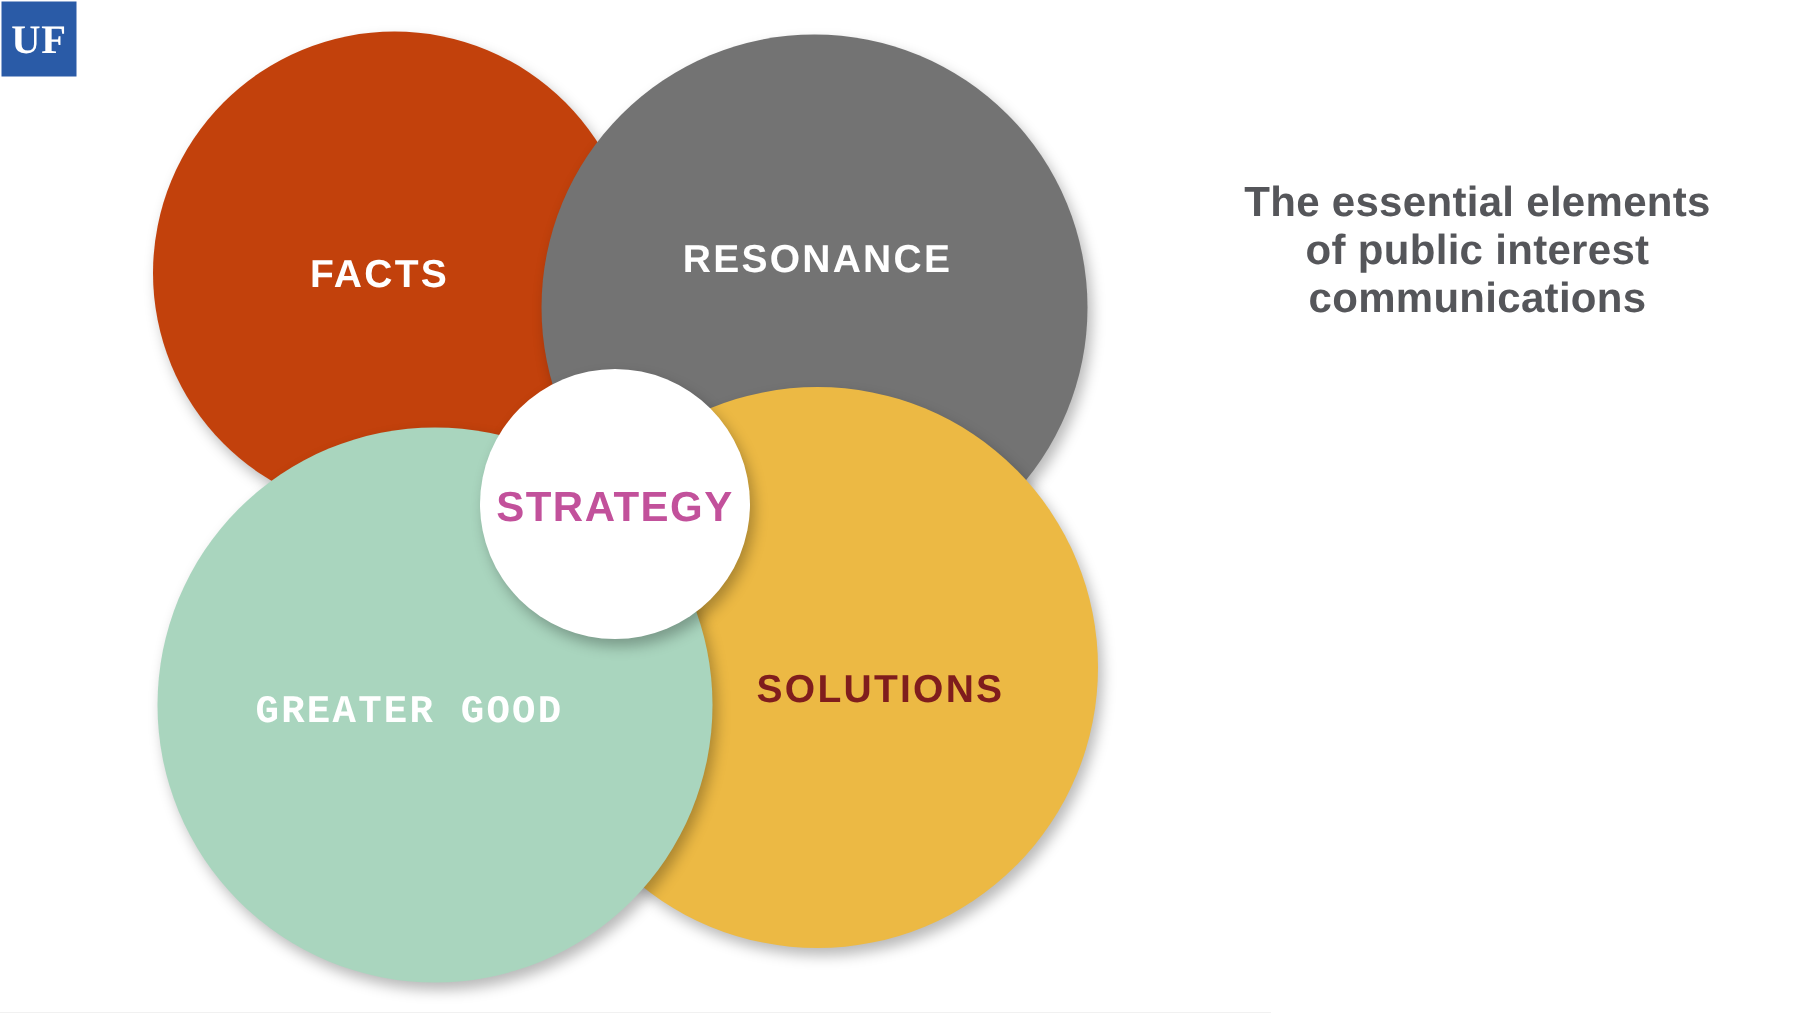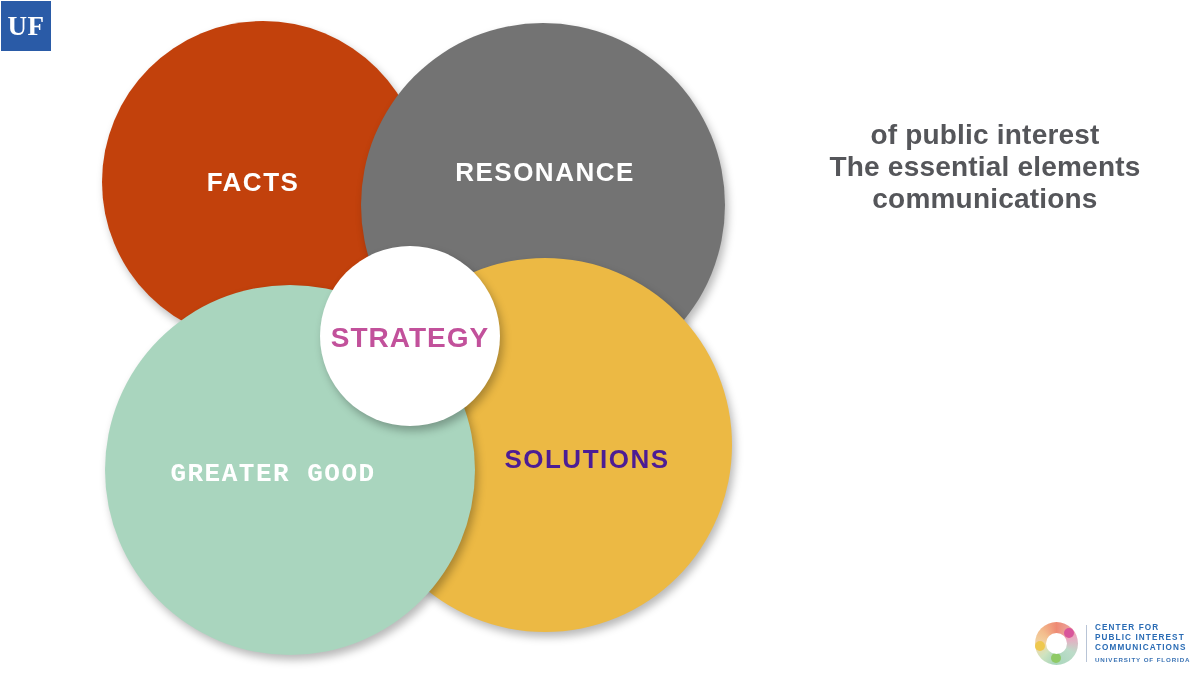--- a/index.html
+++ b/index.html
@@ -84,47 +84,30 @@
   </div>
 
   <div>
     <div class="circle c-facts" style="background: #c2410c;">
       <span class="clabel" style="color: rgb(255, 255, 255);">FACTS</span>
     </div>
     <div class="circle c-resonance" style="background: #737373;">
       <span class="clabel" style="color: rgb(255, 255, 255);">RESONANCE</span>
     </div>
     <div class="circle c-solutions" style="background: rgb(236, 185, 68);">
-      <span class="clabel" style="color: #4c1d95;">SOLUTIONS</span>
+      <span class="clabel" style="color: #7f1d1d;">SOLUTIONS</span>
     </div>
     <div class="circle c-greater-good" style="background: rgb(169, 213, 190);">
       <span class="clabel" style="color: rgb(255, 255, 255); font-family: Liberation Mono, monospace;">GREATER GOOD</span>
     </div>
     <div class="circle c-strategy" style="background: rgb(255, 255, 255);">
       <span class="clabel" style="color: rgb(194, 81, 155);">STRATEGY</span>
     </div>
   </div>
 
   <div class="title" style="color: rgb(85, 86, 90);">
+    <div>The essential elements</div>
     <div>of public interest</div>
-    <div>The essential elements</div>
     <div>communications</div>
   </div>
 
-  <div class="footer">
-    <div class="ring">
-      <span class="dot dot-pink" style="background: rgb(217, 84, 155);"></span>
-      <span class="dot dot-green" style="background: rgb(143, 202, 102);"></span>
-      <span class="dot dot-yellow" style="background: rgb(238, 200, 79);"></span>
-      <span class="ring-hole"></span>
-    </div>
-    <div class="footer-divider"></div>
-    <div>
-      <div class="org-lines" style="color: rgb(42, 108, 181);">
-        <div>CENTER FOR</div>
-        <div>PUBLIC INTEREST</div>
-        <div>COMMUNICATIONS</div>
-      </div>
-      <div class="university" style="color: rgb(60, 116, 181);">UNIVERSITY OF FLORIDA</div>
-    </div>
-  </div>
 
 </div>
 
 </body></html>

